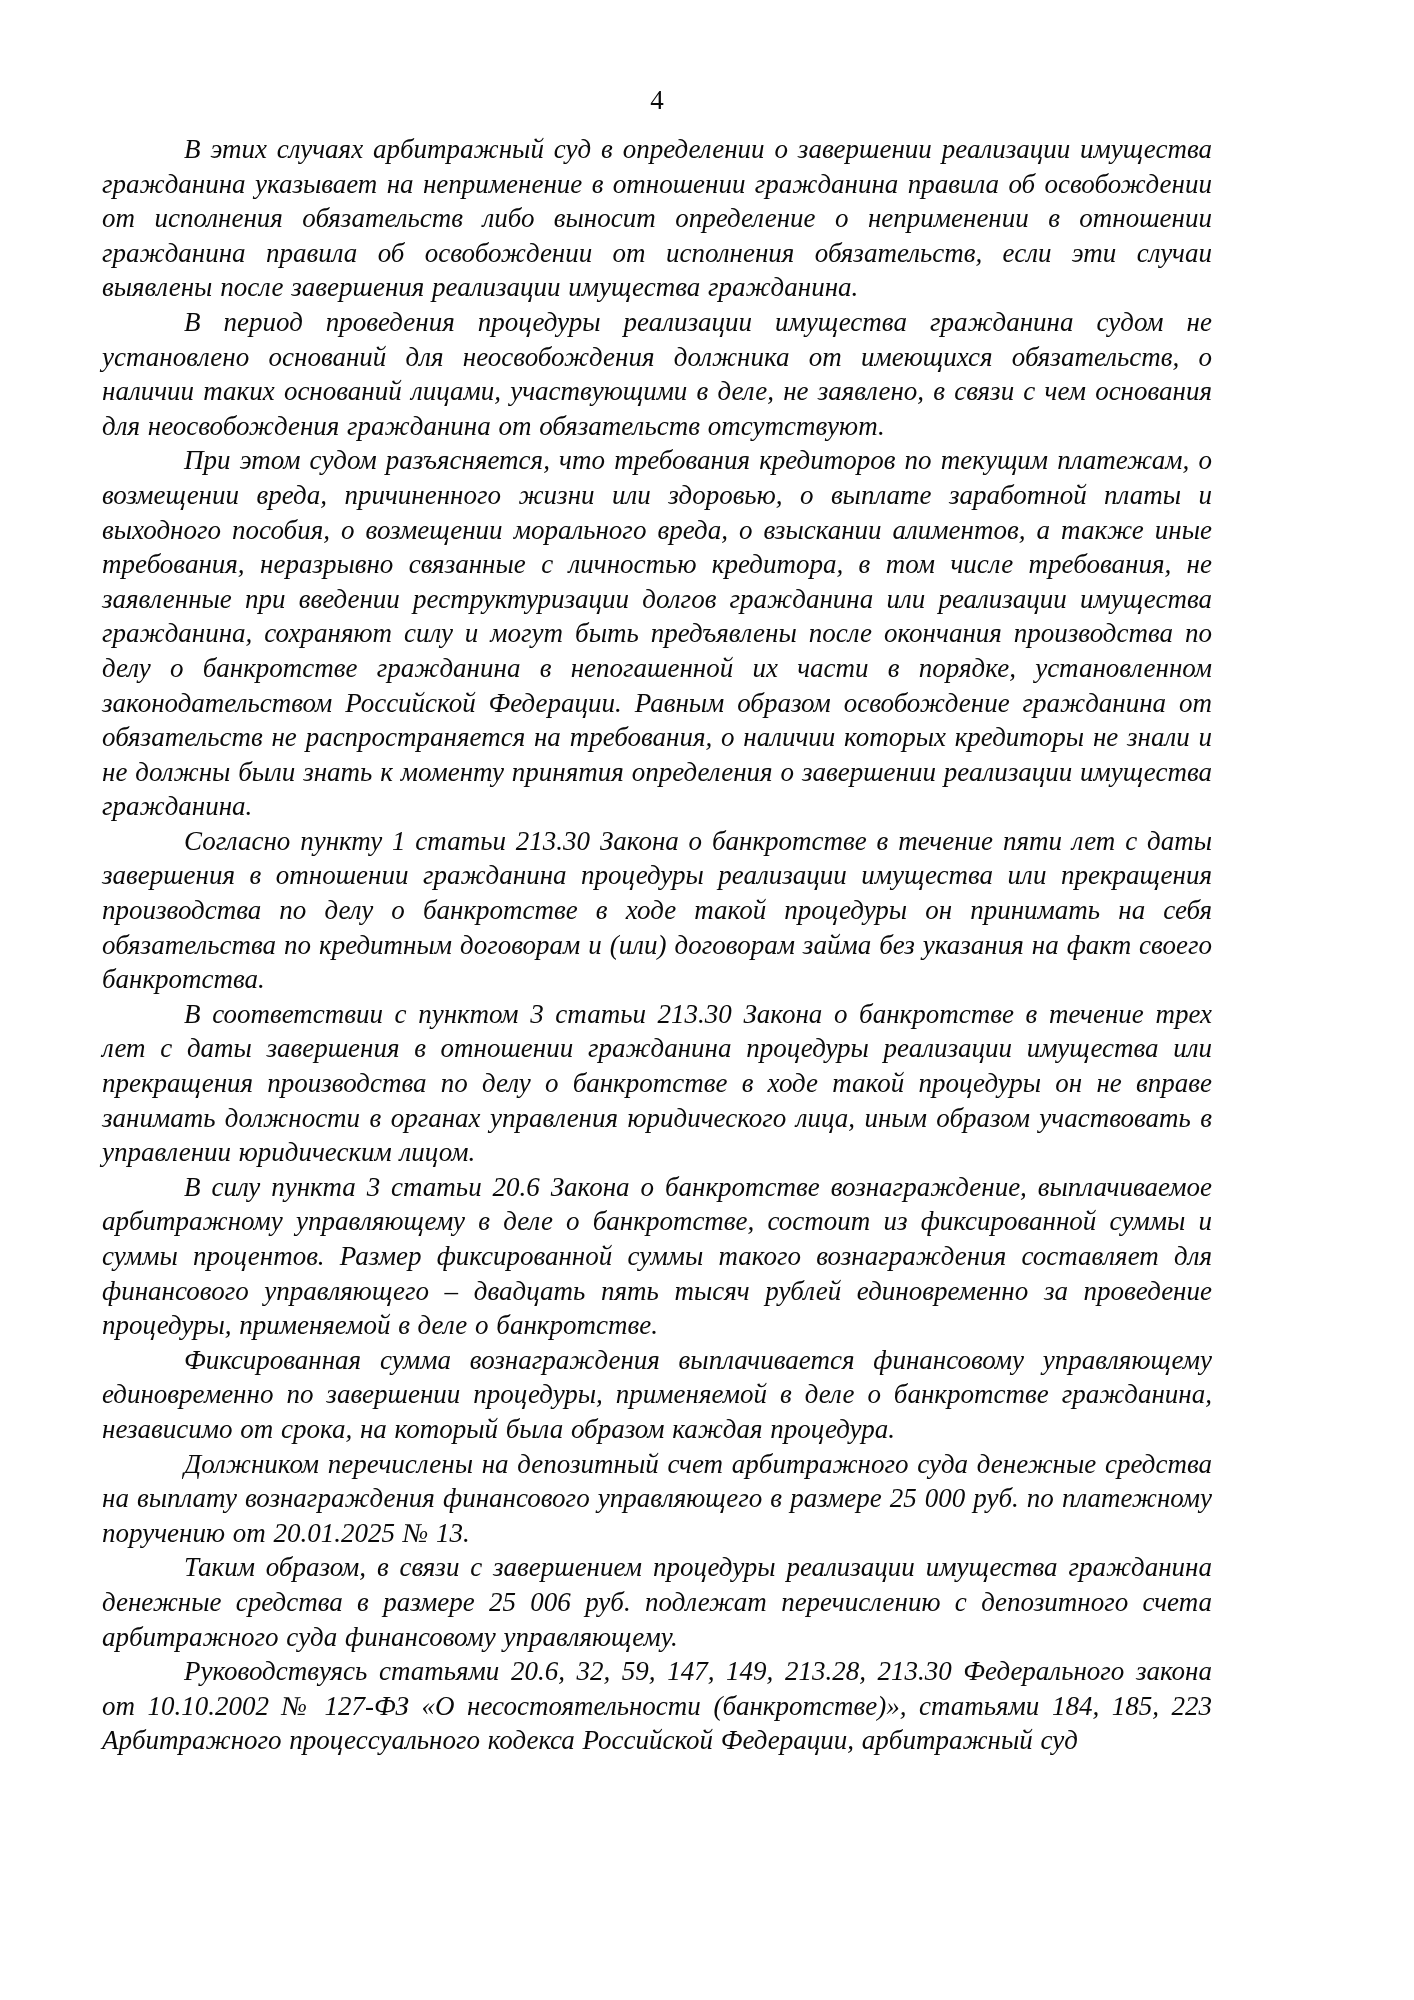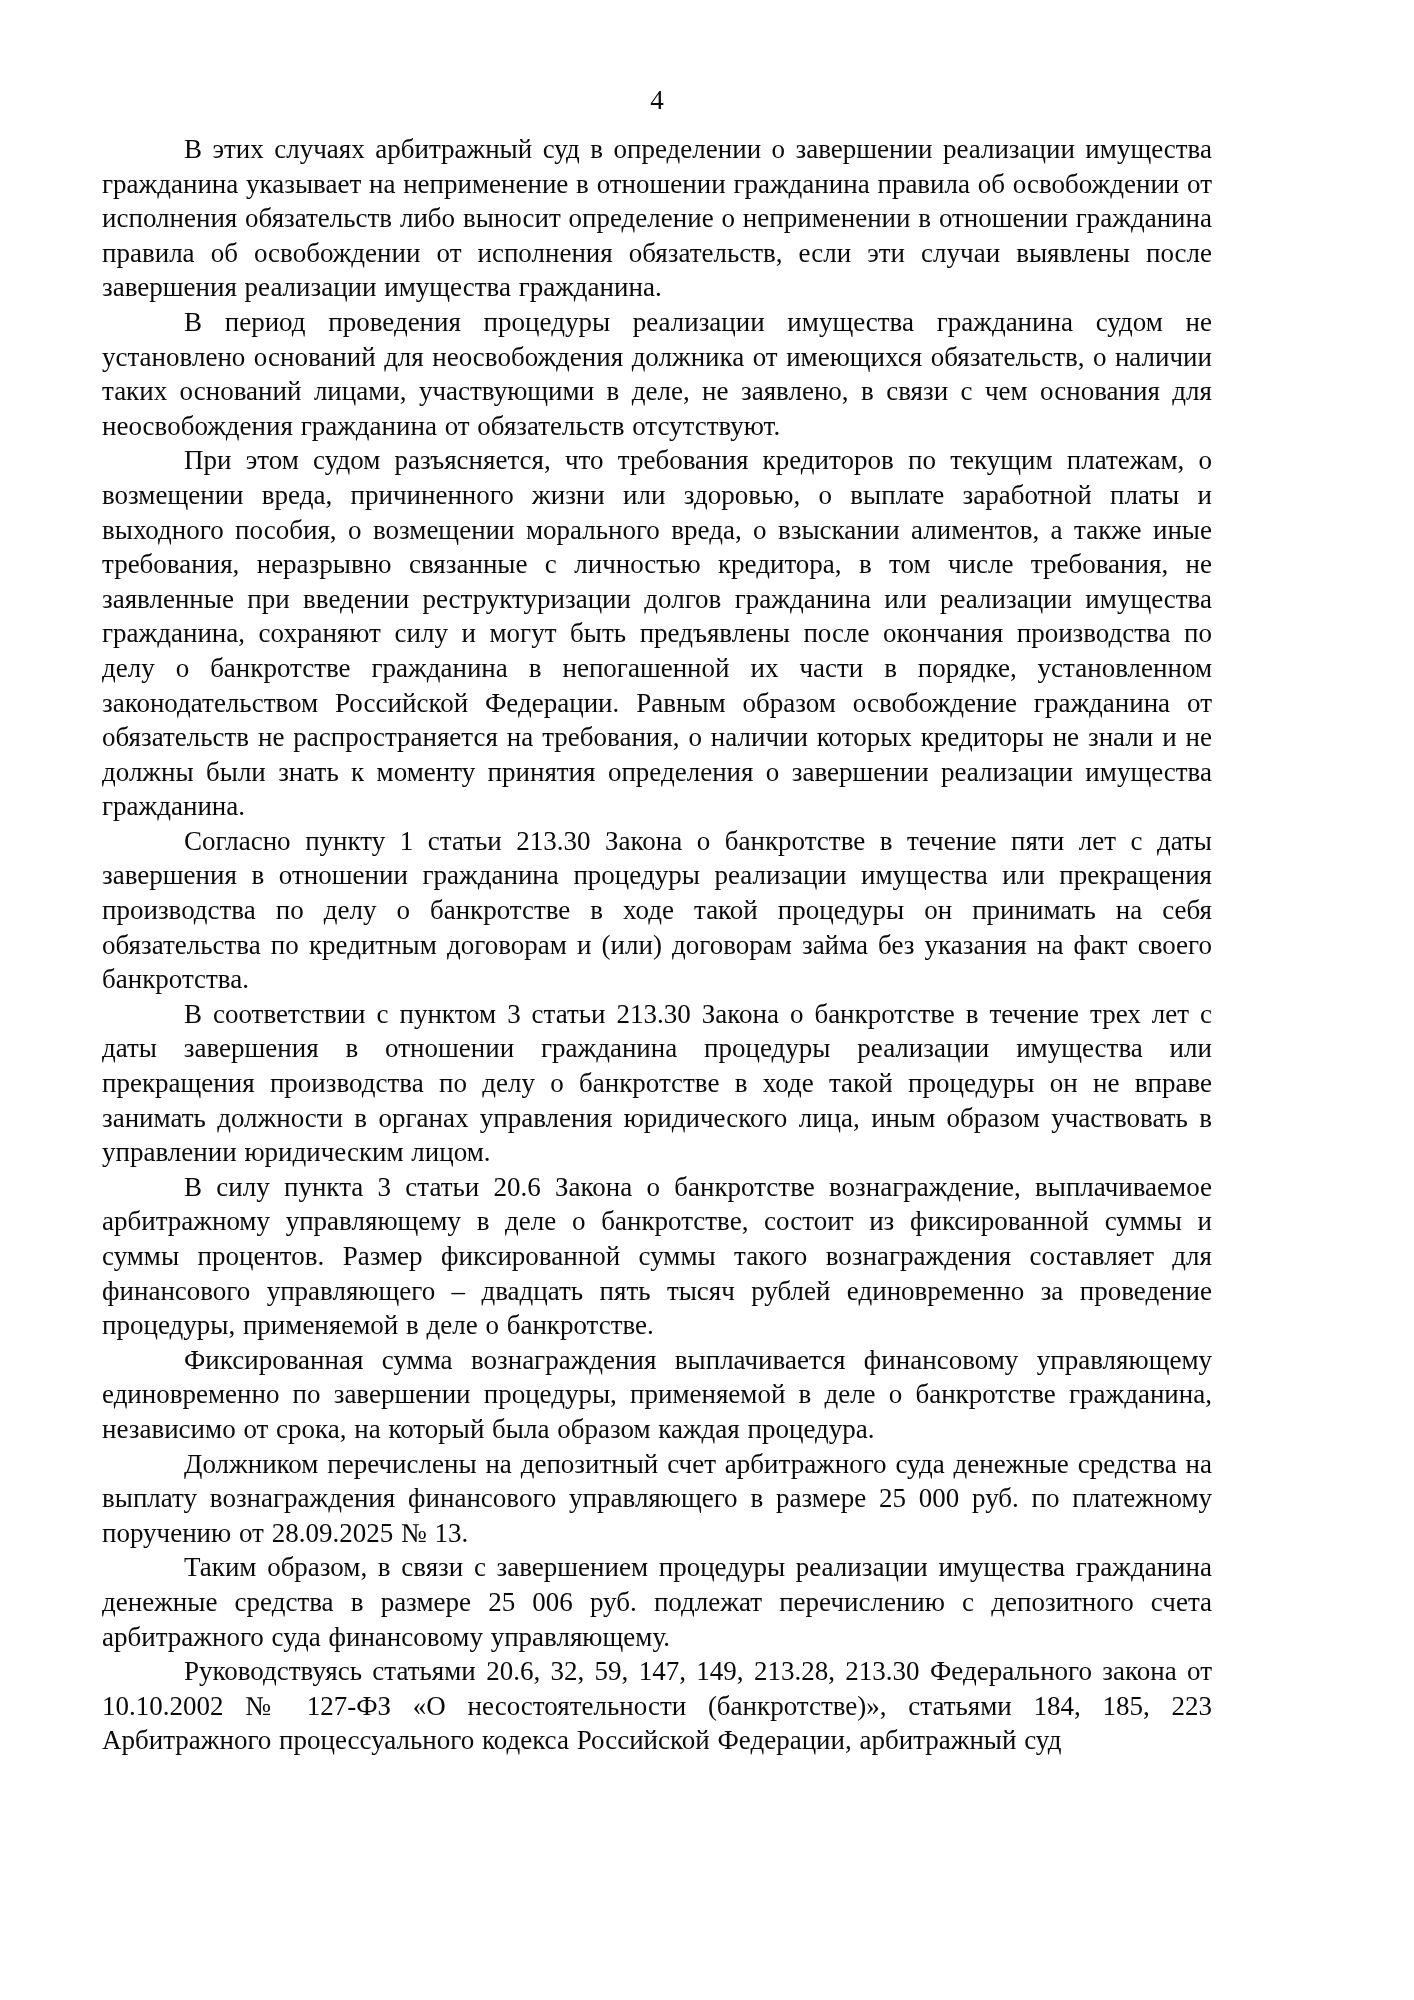--- a/index.html
+++ b/index.html
@@ -23,20 +23,21 @@
     top: 83px;
     left: 102px;
     width: 1110px;
     text-align: center;
   }
   .content {
     position: absolute;
     top: 132px;
     left: 102px;
     width: 1110px;
+    font-style: italic;
   }
   .content p {
     margin: 0;
     padding: 0;
     text-indent: 82px;
     text-align: justify;
     hyphens: none;
     -webkit-hyphens: none;
     word-spacing: 1px;
   }
@@ -48,17 +49,17 @@
   <div class="page-number">4</div>
 
   <div class="content">
     <p>В этих случаях арбитражный суд в определении о завершении реализации имущества гражданина указывает на неприменение в отношении гражданина правила об освобождении от исполнения обязательств либо выносит определение о неприменении в отношении гражданина правила об освобождении от исполнения обязательств, если эти случаи выявлены после завершения реализации имущества гражданина.</p>
     <p>В период проведения процедуры реализации имущества гражданина судом не установлено оснований для неосвобождения должника от имеющихся обязательств, о наличии таких оснований лицами, участвующими в деле, не заявлено, в связи с чем основания для неосвобождения гражданина от обязательств отсутствуют.</p>
     <p>При этом судом разъясняется, что требования кредиторов по текущим платежам, о возмещении вреда, причиненного жизни или здоровью, о выплате заработной платы и выходного пособия, о возмещении морального вреда, о взыскании алиментов, а также иные требования, неразрывно связанные с личностью кредитора, в том числе требования, не заявленные при введении реструктуризации долгов гражданина или реализации имущества гражданина, сохраняют силу и могут быть предъявлены после окончания производства по делу о банкротстве гражданина в непогашенной их части в порядке, установленном законодательством Российской Федерации. Равным образом освобождение гражданина от обязательств не распространяется на требования, о наличии которых кредиторы не знали и не должны были знать к моменту принятия определения о завершении реализации имущества гражданина.</p>
     <p>Согласно пункту 1 статьи 213.30 Закона о банкротстве в течение пяти лет с даты завершения в отношении гражданина процедуры реализации имущества или прекращения производства по делу о банкротстве в ходе такой процедуры он принимать на себя обязательства по кредитным договорам и (или) договорам займа без указания на факт своего банкротства.</p>
     <p>В соответствии с пунктом 3 статьи 213.30 Закона о банкротстве в течение трех лет с даты завершения в отношении гражданина процедуры реализации имущества или прекращения производства по делу о банкротстве в ходе такой процедуры он не вправе занимать должности в органах управления юридического лица, иным образом участвовать в управлении юридическим лицом.</p>
     <p>В силу пункта 3 статьи 20.6 Закона о банкротстве вознаграждение, выплачиваемое арбитражному управляющему в деле о банкротстве, состоит из фиксированной суммы и суммы процентов. Размер фиксированной суммы такого вознаграждения составляет для финансового управляющего – двадцать пять тысяч рублей единовременно за проведение процедуры, применяемой в деле о банкротстве.</p>
     <p>Фиксированная сумма вознаграждения выплачивается финансовому управляющему единовременно по завершении процедуры, применяемой в деле о банкротстве гражданина, независимо от срока, на который была образом каждая процедура.</p>
-    <p>Должником перечислены на депозитный счет арбитражного суда денежные средства на выплату вознаграждения финансового управляющего в размере 25 000 руб. по платежному поручению от 28.09.2025 № 13.</p>
+    <p>Должником перечислены на депозитный счет арбитражного суда денежные средства на выплату вознаграждения финансового управляющего в размере 25 000 руб. по платежному поручению от 20.01.2025 № 13.</p>
     <p>Таким образом, в связи с завершением процедуры реализации имущества гражданина денежные средства в размере 25 006 руб. подлежат перечислению с депозитного счета арбитражного суда финансовому управляющему.</p>
     <p>Руководствуясь статьями 20.6, 32, 59, 147, 149, 213.28, 213.30 Федерального закона от 10.10.2002 № 127-ФЗ «О несостоятельности (банкротстве)», статьями 184, 185, 223 Арбитражного процессуального кодекса Российской Федерации, арбитражный суд</p>
   </div>
 </div>
 
 </body></html>

